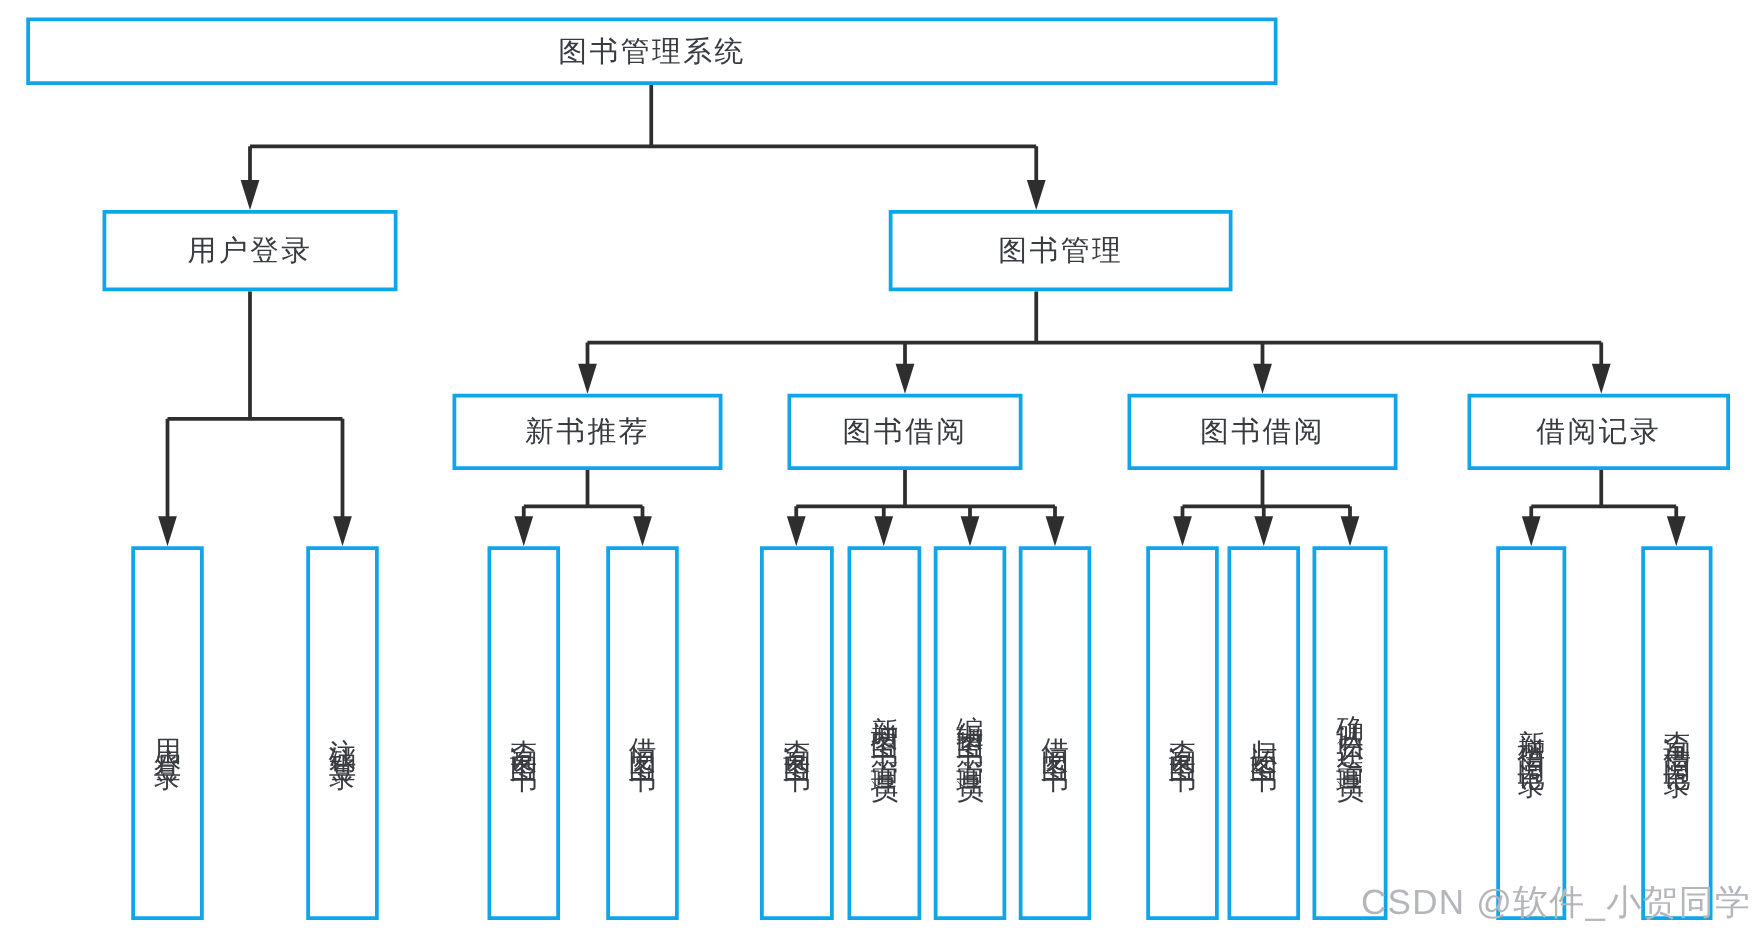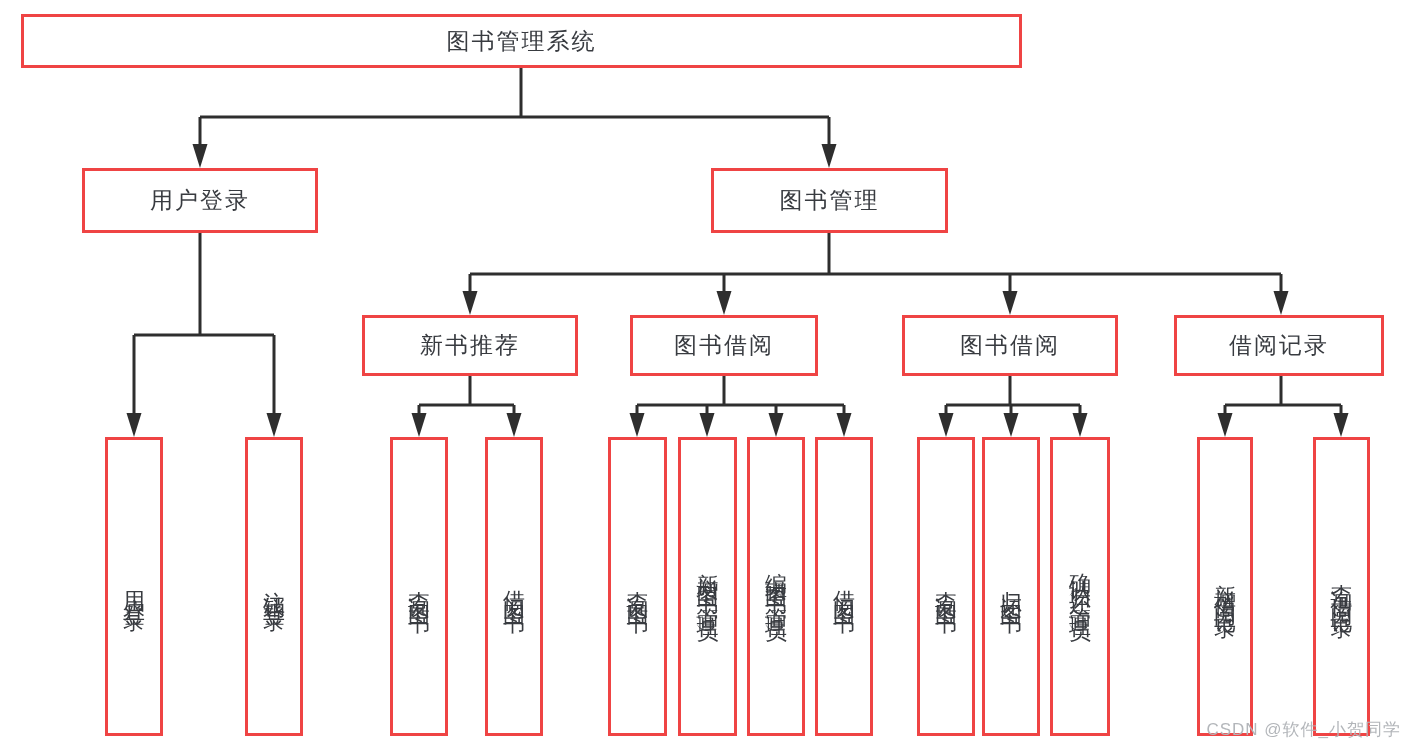--- a/index.html
+++ b/index.html
@@ -2,30 +2,30 @@
 <html><head>
 <meta charset="utf-8">
 <style>
   html,body{margin:0;padding:0;background:#ffffff;}
   .stage{
     position:relative;width:1405px;height:747px;background:#ffffff;
     font-family:"Liberation Sans","DejaVu Sans",sans-serif;overflow:hidden;
   }
   .wires{position:absolute;left:0;top:0;width:1405px;height:747px;}
   .node{
-    position:absolute;box-sizing:border-box;border:3px solid #ef4444;background:#ffffff;
+    position:absolute;box-sizing:border-box;border:3px solid #0ea5e9;background:#ffffff;
     display:flex;align-items:center;justify-content:center;color:#383b40;line-height:1;
   }
   .h{font-size:23px;letter-spacing:2px;white-space:nowrap;}
   .v{
     writing-mode:vertical-rl;text-orientation:mixed;
     font-size:22px;letter-spacing:7px;
   }
   .watermark{
-    position:absolute;right:4px;bottom:6px;font-size:17px;color:#b3b6ba;
+    position:absolute;right:4px;bottom:6px;font-size:28px;color:#b3b6ba;
     letter-spacing:1px;white-space:nowrap;z-index:5;
   }
 </style>
 </head>
 <body>
 
 <div class="stage">
 
   <svg class="wires" viewBox="0 0 1405 747">
     <path d="M521 68 V117 M200 117 H829 M200 117 V150 M829 117 V150
@@ -54,21 +54,21 @@
       <polygon points="1003.5,413 1018.5,413 1011,437"></polygon>
       <polygon points="1072.5,413 1087.5,413 1080,437"></polygon>
       <polygon points="1217.5,413 1232.5,413 1225,437"></polygon>
       <polygon points="1333.5,413 1348.5,413 1341,437"></polygon>
     </g>
   </svg>
 
   <div class="node h" style="left:21px;top:14px;width:1001px;height:54px">图书管理系统</div>
 
   <div class="node h" style="left:82px;top:168px;width:236px;height:65px">用户登录</div>
-  <div class="node h" style="left:711px;top:168px;width:237px;height:65px">图书管理</div>
+  <div class="node h" style="left:711px;top:168px;width:275px;height:65px">图书管理</div>
 
   <div class="node h" style="left:630px;top:315px;width:188px;height:61px">图书借阅</div>
   <div class="node h" style="left:362px;top:315px;width:216px;height:61px">新书推荐</div>
   <div class="node h" style="left:902px;top:315px;width:216px;height:61px">图书借阅</div>
   <div class="node h" style="left:1174px;top:315px;width:210px;height:61px">借阅记录</div>
 
   <div class="node v" style="left:105px;top:437px;width:58px;height:299px">用户登录</div>
   <div class="node v" style="left:245px;top:437px;width:58px;height:299px">注销登录</div>
 
   <div class="node v" style="left:390px;top:437px;width:58px;height:299px">查询图书</div>

